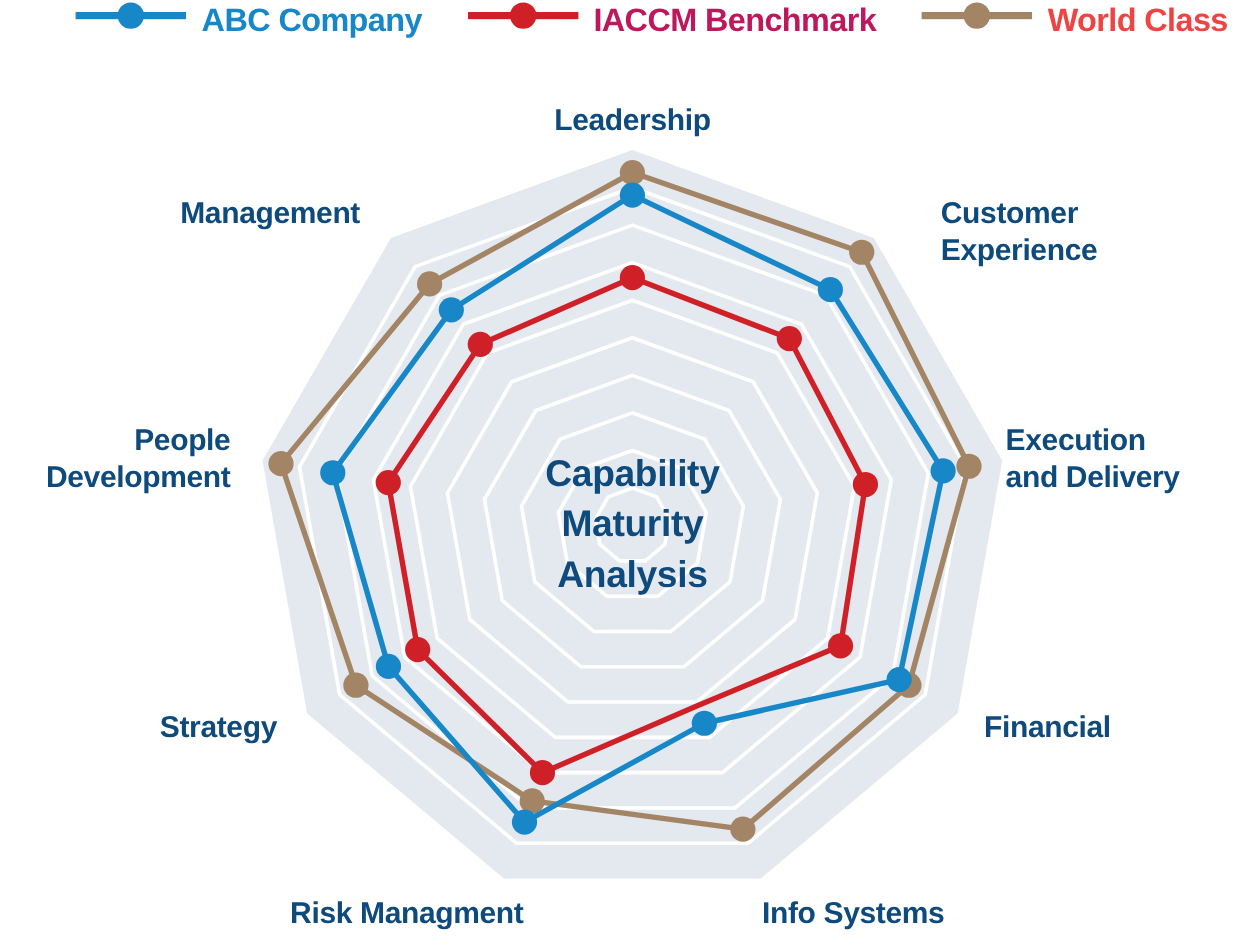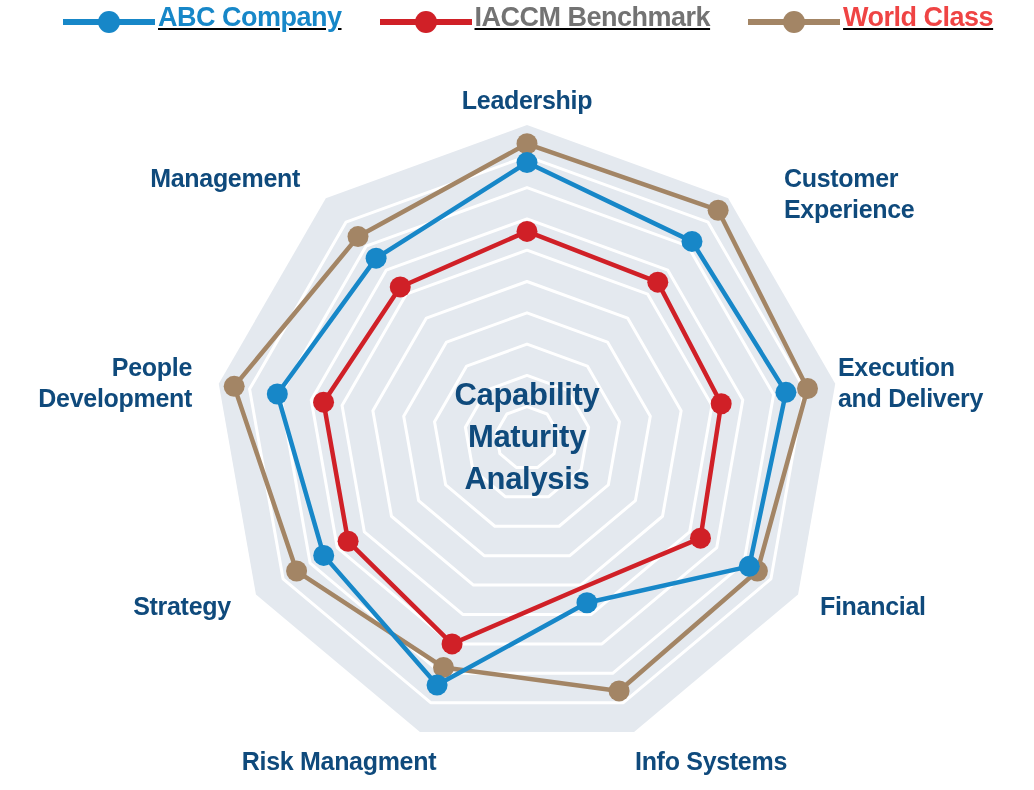--- a/index.html
+++ b/index.html
@@ -3,21 +3,21 @@
 <meta charset="utf-8">
 <style>
   html,body{margin:0;padding:0;background:#ffffff;}
   #stage{
     position:relative;width:1034px;height:790px;overflow:hidden;
     font-family:"Liberation Sans", sans-serif;background:#ffffff;
   }
   #legend{
     position:absolute;left:63px;top:2px;display:flex;align-items:center;gap:38px;
   }
-  .legend-item{display:flex;align-items:flex-end;gap:3px;text-decoration:underline;}
+  .legend-item{display:flex;align-items:flex-start;gap:13px;}
   .legend-marker{position:relative;width:92px;height:22px;flex:0 0 auto;}
   .legend-marker .lm-line{position:absolute;left:0;top:8px;width:92px;height:6px;}
   .legend-marker .lm-dot{position:absolute;left:35px;top:0;width:22px;height:22px;border-radius:50%;}
   .legend-label{font-size:27px;font-weight:bold;white-space:nowrap;letter-spacing:-0.5px;}
   #chart-svg{position:absolute;left:0;top:0;}
   .axis-label{
     position:absolute;font-size:25px;font-weight:bold;color:#0f4a7c;
     line-height:31px;white-space:nowrap;letter-spacing:-0.3px;
   }
   #center-title{
@@ -36,21 +36,21 @@
           <span class="lm-line" style="background: rgb(23, 135, 200);"></span>
           <span class="lm-dot" style="background: rgb(23, 135, 200);"></span>
         </span>
         <span class="legend-label" style="color: rgb(23, 135, 200);">ABC Company</span>
       </div>
       <div class="legend-item">
         <span class="legend-marker">
           <span class="lm-line" style="background: rgb(208, 32, 39);"></span>
           <span class="lm-dot" style="background: rgb(208, 32, 39);"></span>
         </span>
-        <span class="legend-label" style="color: #737373;">IACCM Benchmark</span>
+        <span class="legend-label" style="color: #be185d;">IACCM Benchmark</span>
       </div>
       <div class="legend-item">
         <span class="legend-marker">
           <span class="lm-line" style="background: rgb(163, 133, 101);"></span>
           <span class="lm-dot" style="background: rgb(163, 133, 101);"></span>
         </span>
         <span class="legend-label" style="color: #ef4444;">World Class</span>
       </div>
     </div>
   <svg id="chart-svg" width="1034" height="790" viewBox="0 0 1034 790" xmlns="http://www.w3.org/2000/svg">

